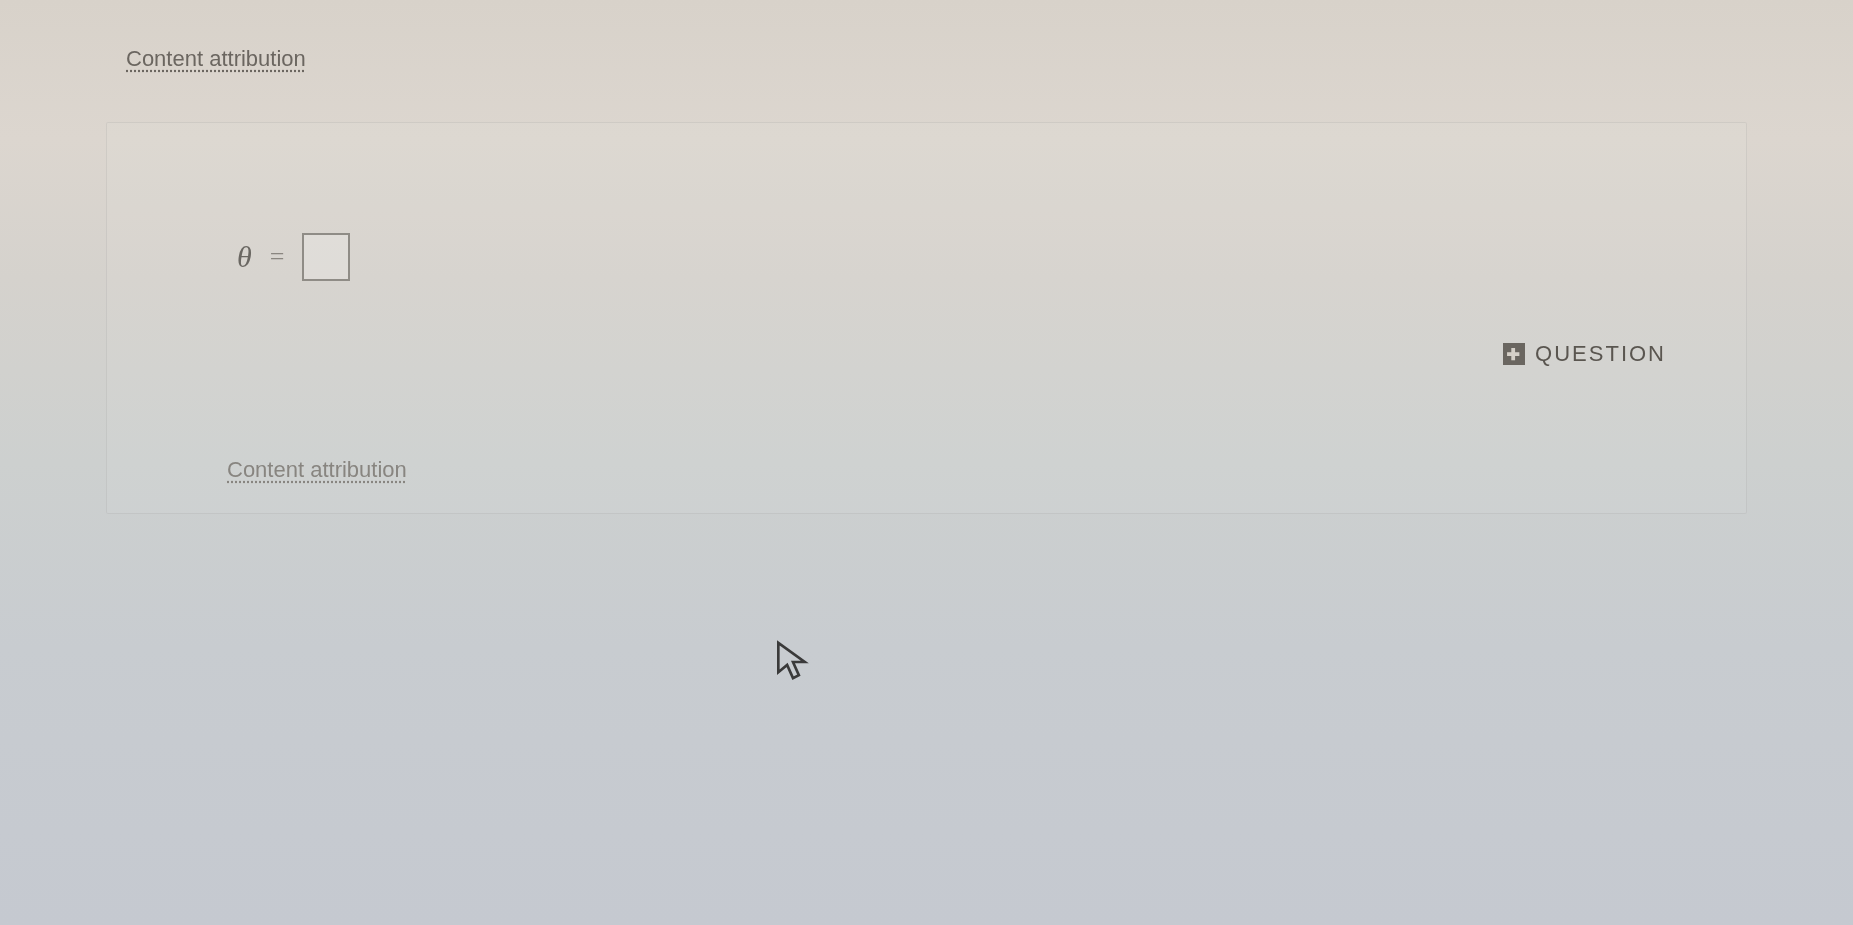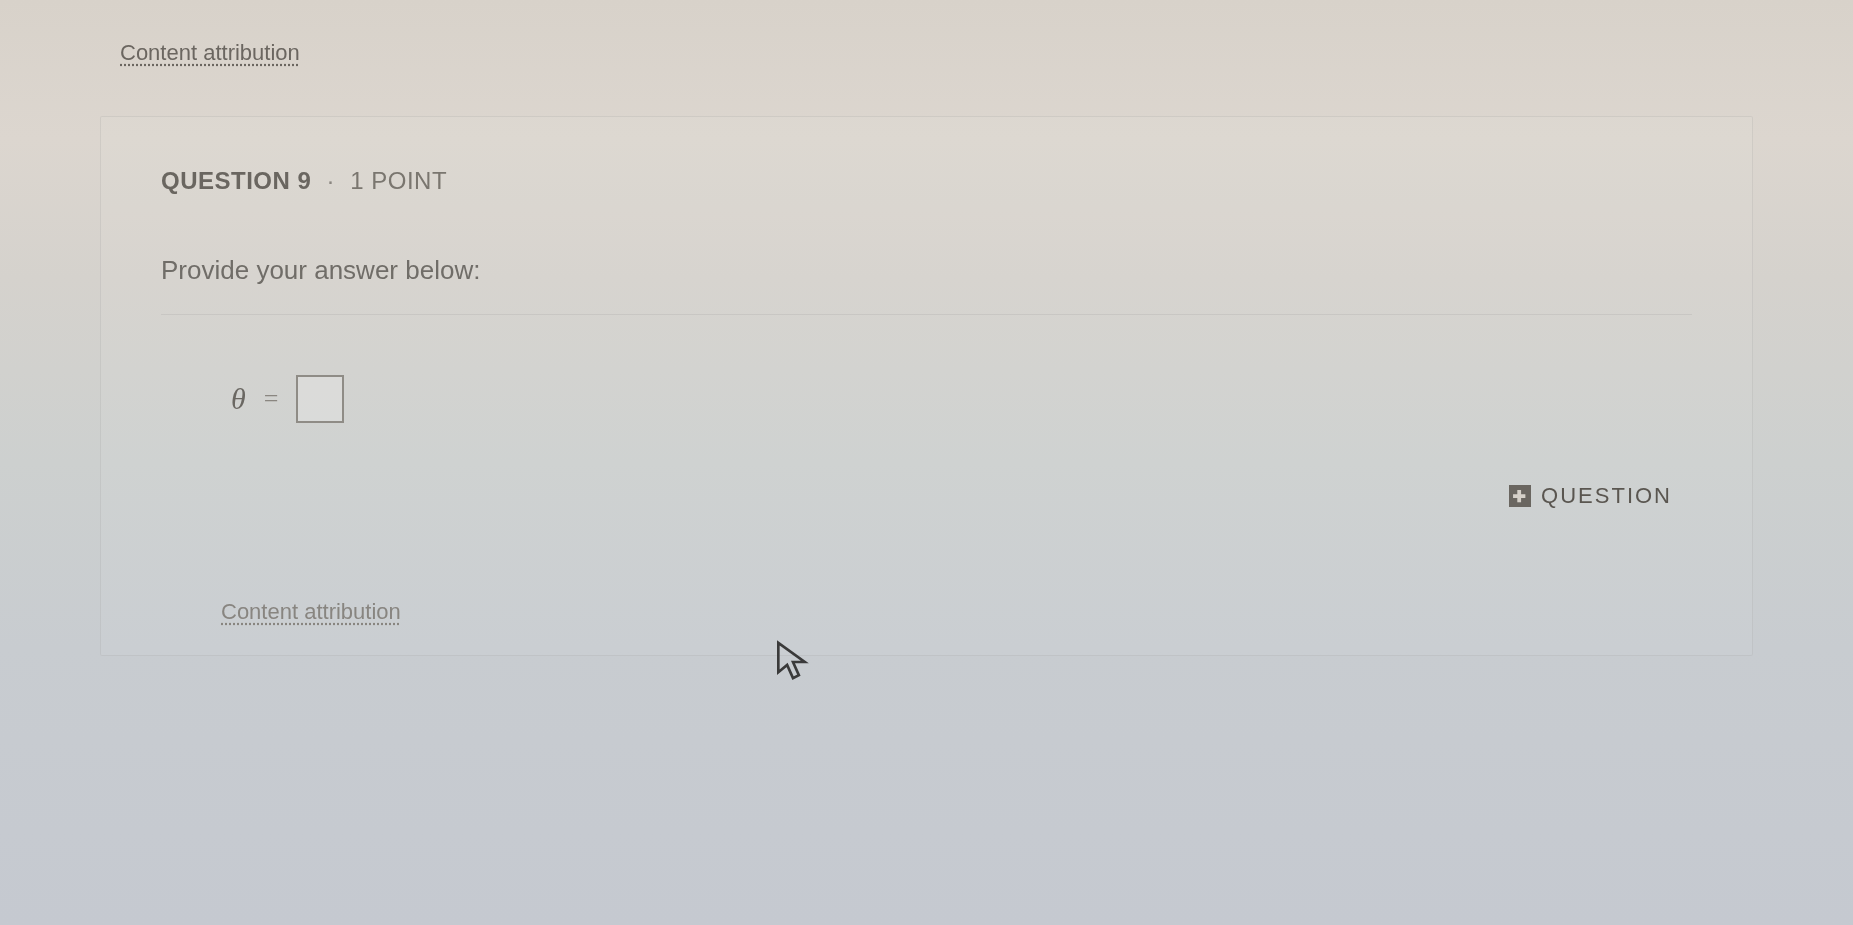--- a/index.html
+++ b/index.html
@@ -5,21 +5,21 @@
   * { box-sizing: border-box; margin: 0; padding: 0; }
   body {
     font-family: Arial, Helvetica, sans-serif;
     background: linear-gradient(180deg, #d8d2ca 0%, #dcd6cf 15%, #d5d2cd 30%, #cdd0cf 50%, #c8ccd0 70%, #c5c9d0 100%);
     width: 1853px;
     height: 925px;
     overflow: hidden;
   }
   .outer {
     width: 100%;
-    padding: 0;
+    padding: 6px;
   }
   .top-attr {
     padding: 40px 0 20px 120px;
     font-size: 22px;
     color: #6b6660;
     text-decoration: underline dotted;
     text-underline-offset: 4px;
   }
   .card {
     margin: 30px 100px 0 100px;
@@ -118,28 +118,22 @@
 </head>
 <body>
 
 <div class="outer">
 
   <div class="top-attr">Content attribution</div>
 
   <div class="card">
     <div class="card-inner">
 
-      <div class="q-header">
-        <span class="qnum">QUESTION 9</span>
-        <span class="dot">·</span>
-        <span class="pts">1 POINT</span>
-      </div>
 
 
-      <div class="answer-label">Provide your answer below:</div>
 
       <div class="answer-row">
         <span class="theta-lbl">θ</span>
         <span class="eq-sign">=</span>
         <div class="answer-box"></div>
       </div>
 
       <div class="feedback-row">
         <div class="feedback-btn">
           <span class="feedback-icon">✚</span>

